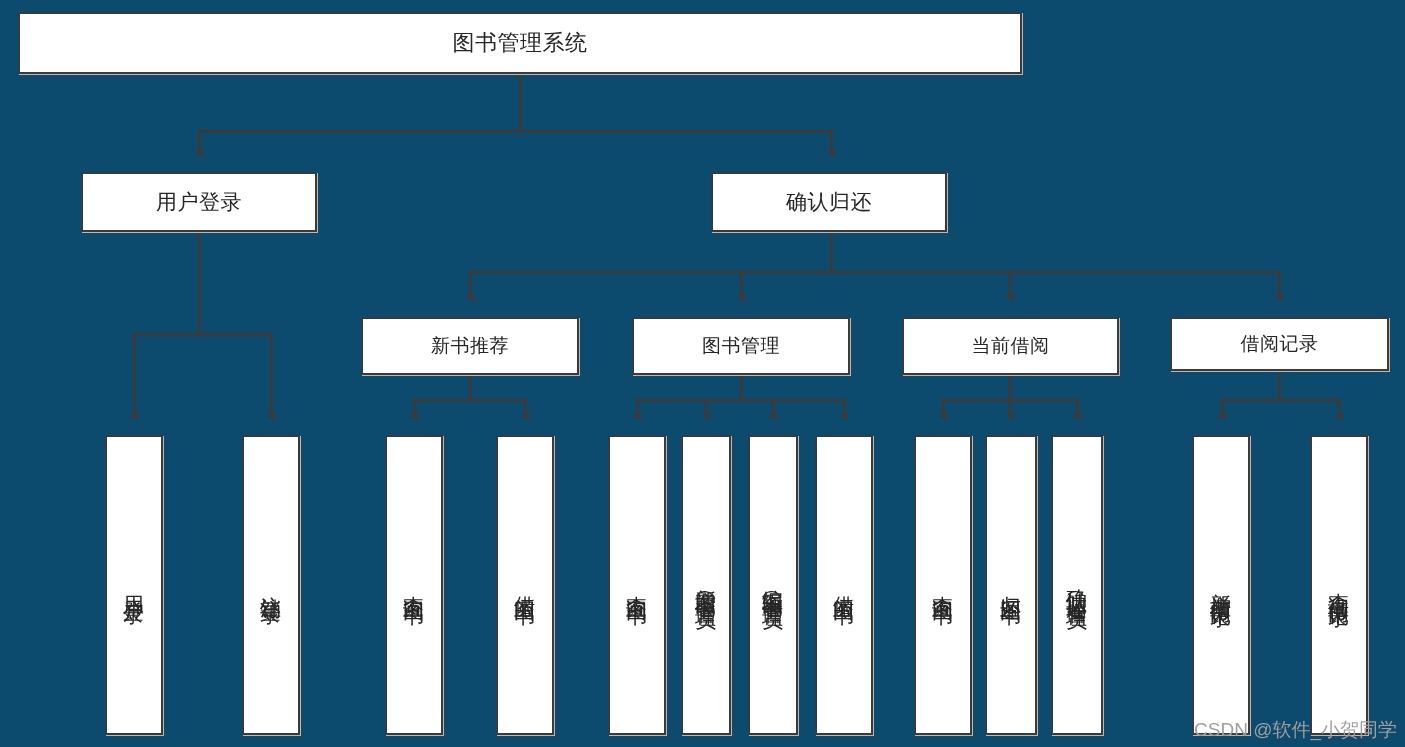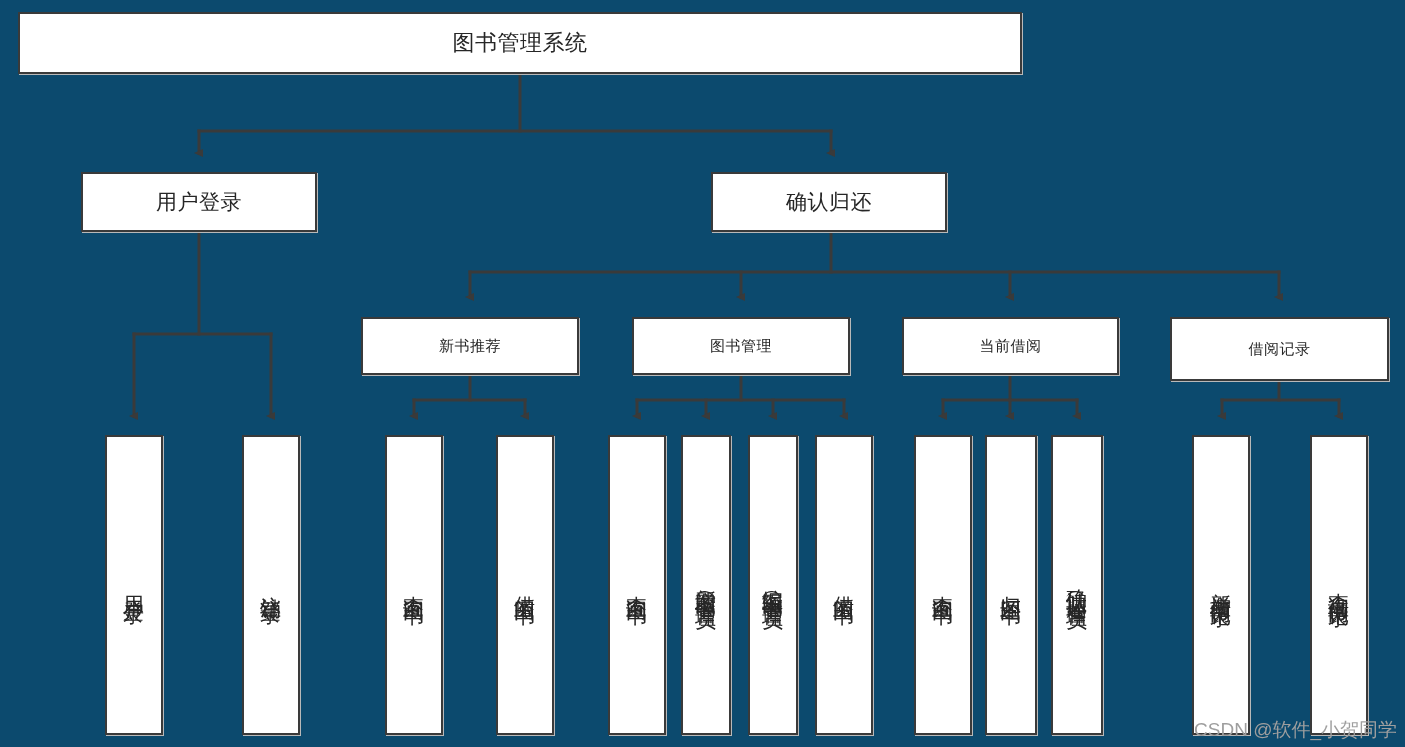--- a/index.html
+++ b/index.html
@@ -43,21 +43,21 @@
     letter-spacing: 0.5px;
     white-space: nowrap;
   }
   .node-root .node-label {
     font-size: 22px;
   }
   .node-l1 .node-label {
     font-size: 21px;
   }
   .node-l2 .node-label {
-    font-size: 15px;
+    font-size: 19px;
   }
   .node-leaf .node-label {
     font-size: 21px;
     writing-mode: vertical-rl;
     text-orientation: upright;
     letter-spacing: 3px;
     line-height: 1;
   }
   .watermark {
     position: absolute;
@@ -142,21 +142,21 @@
   </div>
 
   <div class="node-box node-l2" style="left:632px; top:317px; width:218px; height:58px;">
     <span class="node-label">图书管理</span>
   </div>
 
   <div class="node-box node-l2" style="left:902px; top:317px; width:217px; height:58px;">
     <span class="node-label">当前借阅</span>
   </div>
 
-  <div class="node-box node-l2" style="left:1170px; top:317px; width:219px; height:64px;">
+  <div class="node-box node-l2" style="left:1170px; top:317px; width:219px; height:54px;">
     <span class="node-label">借阅记录</span>
   </div>
 
   <div class="node-box node-leaf" style="left:105px; top:435px; width:58px; height:300px;">
     <span class="node-label">用户登录</span>
   </div>
 
   <div class="node-box node-leaf" style="left:242px; top:435px; width:58px; height:300px;">
     <span class="node-label">注销登录</span>
   </div>

